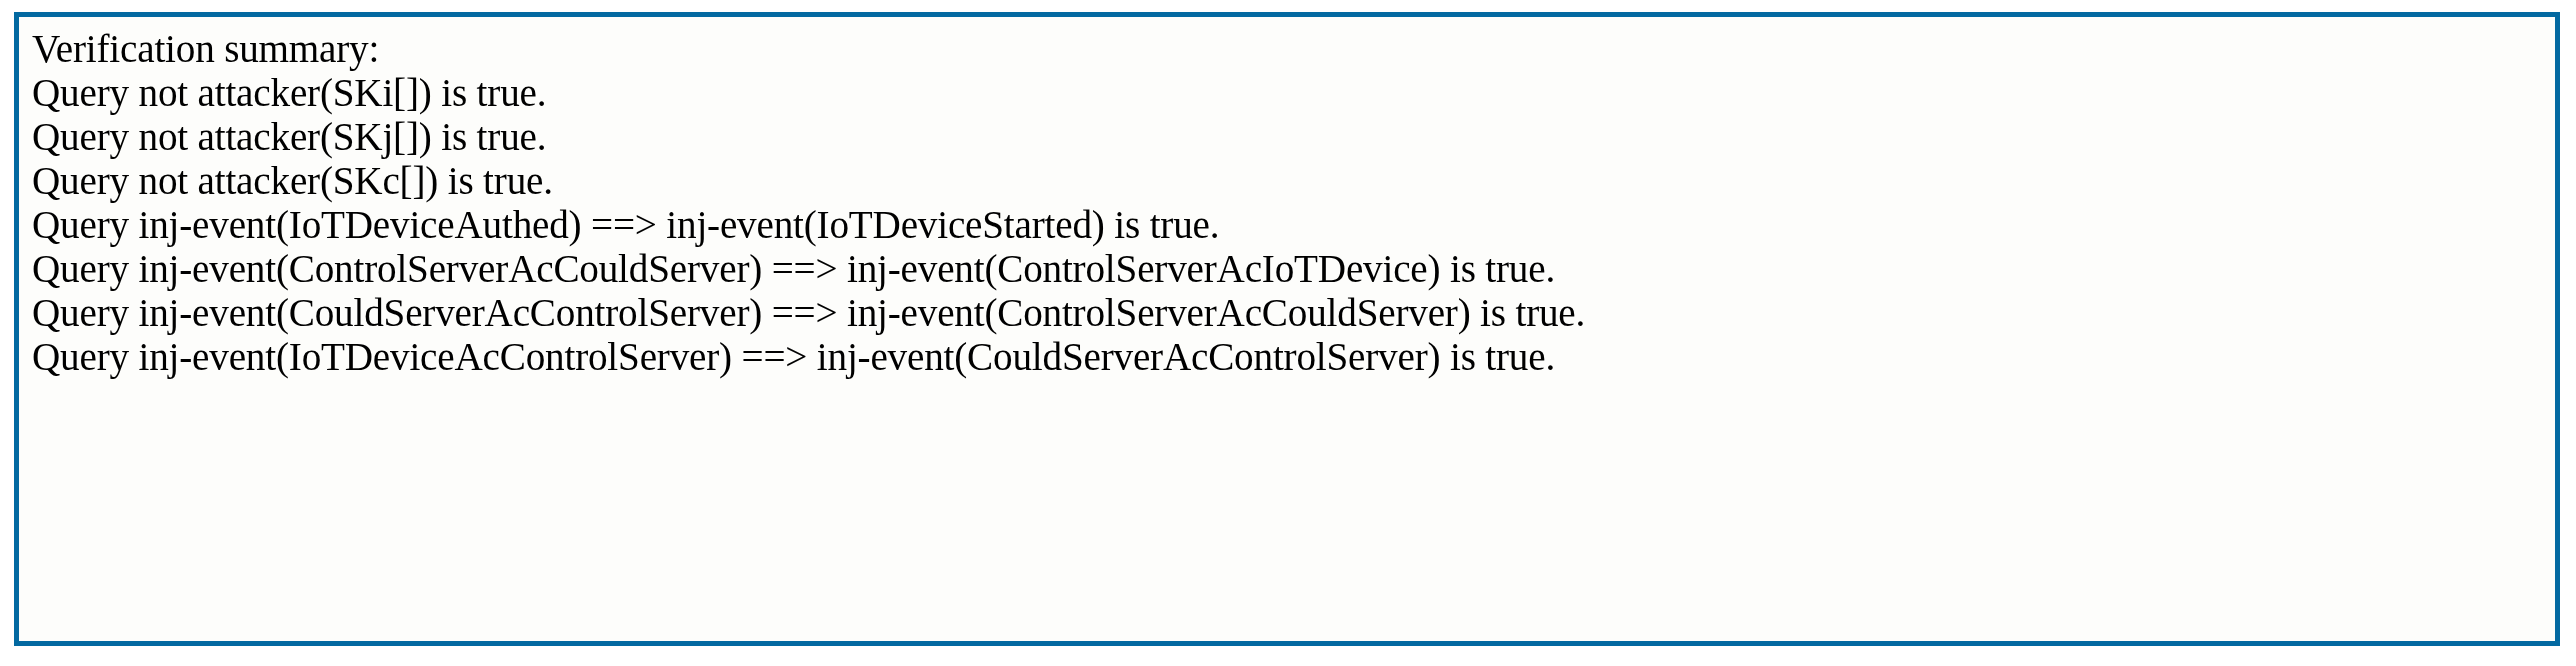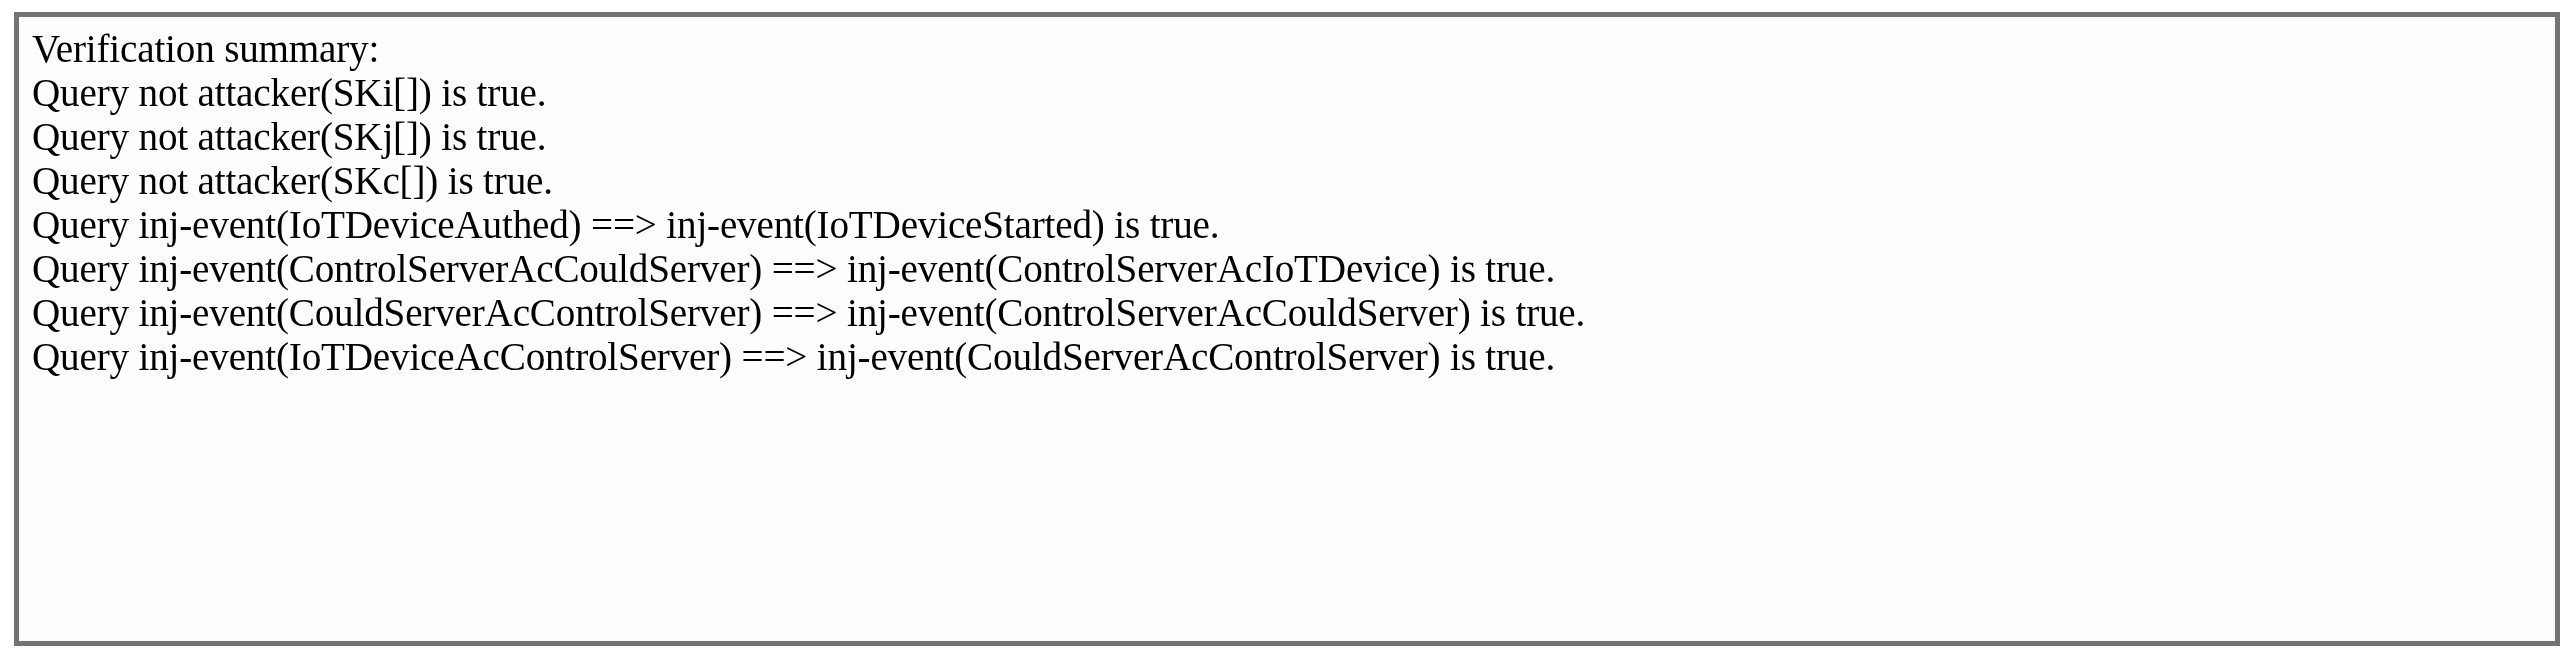--- a/index.html
+++ b/index.html
@@ -20,21 +20,21 @@
     height: 666px;
     background: #ffffff;
   }
   #summary-box {
     position: absolute;
     left: 14px;
     top: 12px;
     width: 2546px;
     height: 634px;
     box-sizing: border-box;
-    border: 5px solid #737373;
+    border: 5px solid #0369a1;
     background: #fdfdfb;
     overflow: hidden;
   }
   #summary-lines {
     position: absolute;
     left: 13px;
     top: 4px;
     right: 4px;
   }
   .summary-line {

